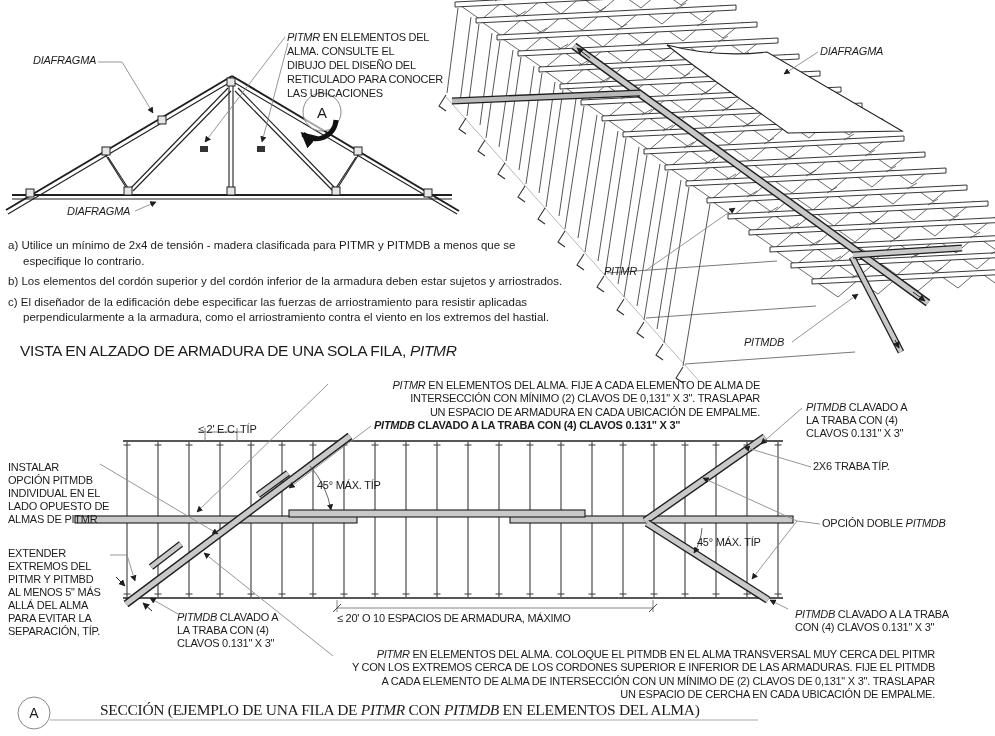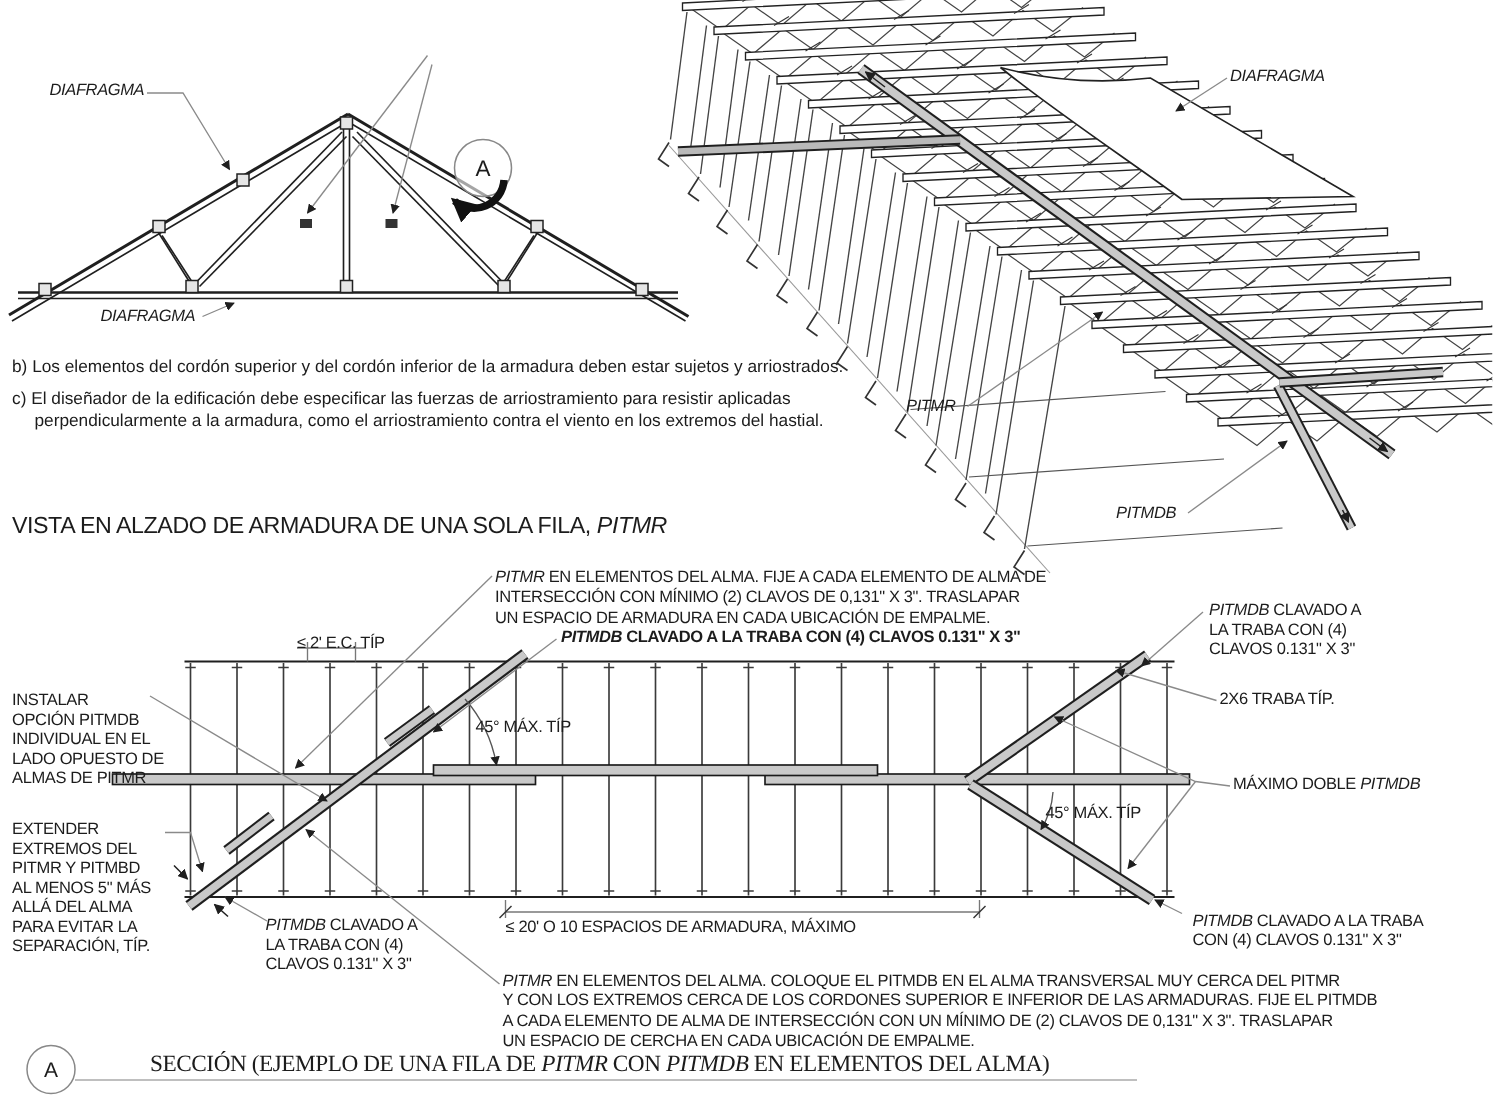--- a/index.html
+++ b/index.html
@@ -3,21 +3,21 @@
 <meta charset="utf-8">
 <style>
   html,body{margin:0;padding:0;background:#fff;}
   #page{position:relative;width:995px;height:736px;background:#fff;overflow:hidden;
         font-family:"Liberation Sans",sans-serif;color:#1c1c1c;}
   svg{position:absolute;left:0;top:0;}
   .lbl{position:absolute;font-size:11px;line-height:13px;letter-spacing:-0.25px;
        white-space:pre-line;color:#1c1c1c;z-index:2;}
   .it{font-style:italic;}
   .elevnote{line-height:14px;}
-  .t13{line-height:13.4px;}
+  .t13{line-height:13.4px;text-align:right;}
   .titleline{position:absolute;font-size:15.5px;letter-spacing:-0.3px;z-index:2;}
   #notes{position:absolute;left:8px;top:238px;width:560px;font-size:11.5px;z-index:2;}
   #notes p{margin:0 0 5px 0;line-height:15.5px;padding-left:15px;text-indent:-15px;white-space:pre-line;}
   .marker-letter{position:absolute;z-index:2;text-align:center;}
 </style>
 </head>
 <body>
 
 <div id="page">
 
@@ -266,33 +266,40 @@
     <path d="M797,521 L752,579" marker-end="url(#arrow)"></path>
     <path d="M788,609 L770,600" marker-end="url(#arrow)"></path>
   </g>
 
   <circle cx="34" cy="713" r="16" fill="none" stroke="#888" stroke-width="1"></circle>
   <line x1="50" y1="720" x2="758" y2="720" stroke="#aaa" stroke-width="1"></line>
 </svg>
 
 <div class="lbl it" style="left:33px;top:54px;">DIAFRAGMA</div>
 <div class="lbl it" style="left:67px;top:205px;">DIAFRAGMA</div>
+<div class="lbl elevnote" style="left:287px;top:30px;width:180px;"><span class="it">PITMR</span><span> EN ELEMENTOS DEL
+ALMA. CONSULTE EL
+DIBUJO DEL DISEÑO DEL
+RETICULADO PARA CONOCER
+LAS UBICACIONES</span></div>
 <div class="marker-letter" style="left:312px;top:104px;width:20px;font-size:15px;">A</div>
 
 <div class="lbl it" style="left:820px;top:45px;">DIAFRAGMA</div>
 <div class="lbl it" style="left:604px;top:265px;">PITMR</div>
 <div class="lbl it" style="left:744px;top:336px;">PITMDB</div>
 
 <div id="notes">
+  <p>a) Utilice un mínimo de 2x4 de tensión - madera clasificada para PITMR y PITMDB a menos que se
+especifique lo contrario.</p>
   <p>b) Los elementos del cordón superior y del cordón inferior de la armadura deben estar sujetos y arriostrados.</p>
   <p>c) El diseñador de la edificación debe especificar las fuerzas de arriostramiento para resistir aplicadas
 perpendicularmente a la armadura, como el arriostramiento contra el viento en los extremos del hastial.</p>
 </div>
 
-<div class="titleline" style="left:8px;top:342px;"><span>VISTA EN ALZADO DE ARMADURA DE UNA SOLA FILA, </span><span class="it">PITMR</span></div>
+<div class="titleline" style="left:20px;top:342px;"><span>VISTA EN ALZADO DE ARMADURA DE UNA SOLA FILA, </span><span class="it">PITMR</span></div>
 
 <div class="lbl t13" style="left:330px;top:379px;width:430px;"><span class="it">PITMR</span><span> EN ELEMENTOS DEL ALMA. FIJE A CADA ELEMENTO DE ALMA DE
 INTERSECCIÓN CON MÍNIMO (2) CLAVOS DE 0,131" X 3". TRASLAPAR
 UN ESPACIO DE ARMADURA EN CADA UBICACIÓN DE EMPALME.</span></div>
 <div class="lbl" style="left:374px;top:419px;width:330px;font-weight:bold;"><span class="it">PITMDB</span><span> CLAVADO A LA TRABA CON (4) CLAVOS 0.131" X 3"</span></div>
 <div class="lbl" style="left:186px;top:423px;margin-left:12px;">≤ 2' E.C. TÍP</div>
 <div class="lbl" style="left:8px;top:461px;">INSTALAR
 OPCIÓN PITMDB
 INDIVIDUAL EN EL
 LADO OPUESTO DE
@@ -306,21 +313,21 @@
 SEPARACIÓN, TÍP.</div>
 <div class="lbl" style="left:177px;top:611px;"><span class="it">PITMDB</span><span> CLAVADO A
 LA TRABA CON (4)
 CLAVOS 0.131" X 3"</span></div>
 <div class="lbl" style="left:317px;top:479px;">45° MÁX. TÍP</div>
 <div class="lbl" style="left:697px;top:536px;">45° MÁX. TÍP</div>
 <div class="lbl" style="left:806px;top:401px;"><span class="it">PITMDB</span><span> CLAVADO A
 LA TRABA CON (4)
 CLAVOS 0.131" X 3"</span></div>
 <div class="lbl" style="left:813px;top:460px;">2X6 TRABA TÍP.</div>
-<div class="lbl" style="left:822px;top:517px;"><span>MÁXIMO DOBLE </span><span class="it">PITMDB</span></div>
+<div class="lbl" style="left:822px;top:517px;"><span>OPCIÓN DOBLE </span><span class="it">PITMDB</span></div>
 <div class="lbl" style="left:795px;top:608px;"><span class="it">PITMDB</span><span> CLAVADO A LA TRABA
 CON (4) CLAVOS 0.131" X 3"</span></div>
 <div class="lbl" style="left:337px;top:612px;">≤ 20' O 10 ESPACIOS DE ARMADURA, MÁXIMO</div>
 <div class="lbl t13" style="left:335px;top:648px;width:600px;"><span class="it">PITMR</span><span> EN ELEMENTOS DEL ALMA. COLOQUE EL PITMDB EN EL ALMA TRANSVERSAL MUY CERCA DEL PITMR
 Y CON LOS EXTREMOS CERCA DE LOS CORDONES SUPERIOR E INFERIOR DE LAS ARMADURAS. FIJE EL PITMDB
 A CADA ELEMENTO DE ALMA DE INTERSECCIÓN CON UN MÍNIMO DE (2) CLAVOS DE 0,131" X 3". TRASLAPAR
 UN ESPACIO DE CERCHA EN CADA UBICACIÓN DE EMPALME.</span></div>
 
 <div class="marker-letter" style="left:24px;top:705px;width:20px;font-size:14px;">A</div>
 <div class="titleline" style="left:100px;top:701px;font-family:Liberation Serif, serif;"><span>SECCIÓN (EJEMPLO DE UNA FILA DE </span><span class="it">PITMR</span><span> CON </span><span class="it">PITMDB</span><span> EN ELEMENTOS DEL ALMA)</span></div>

